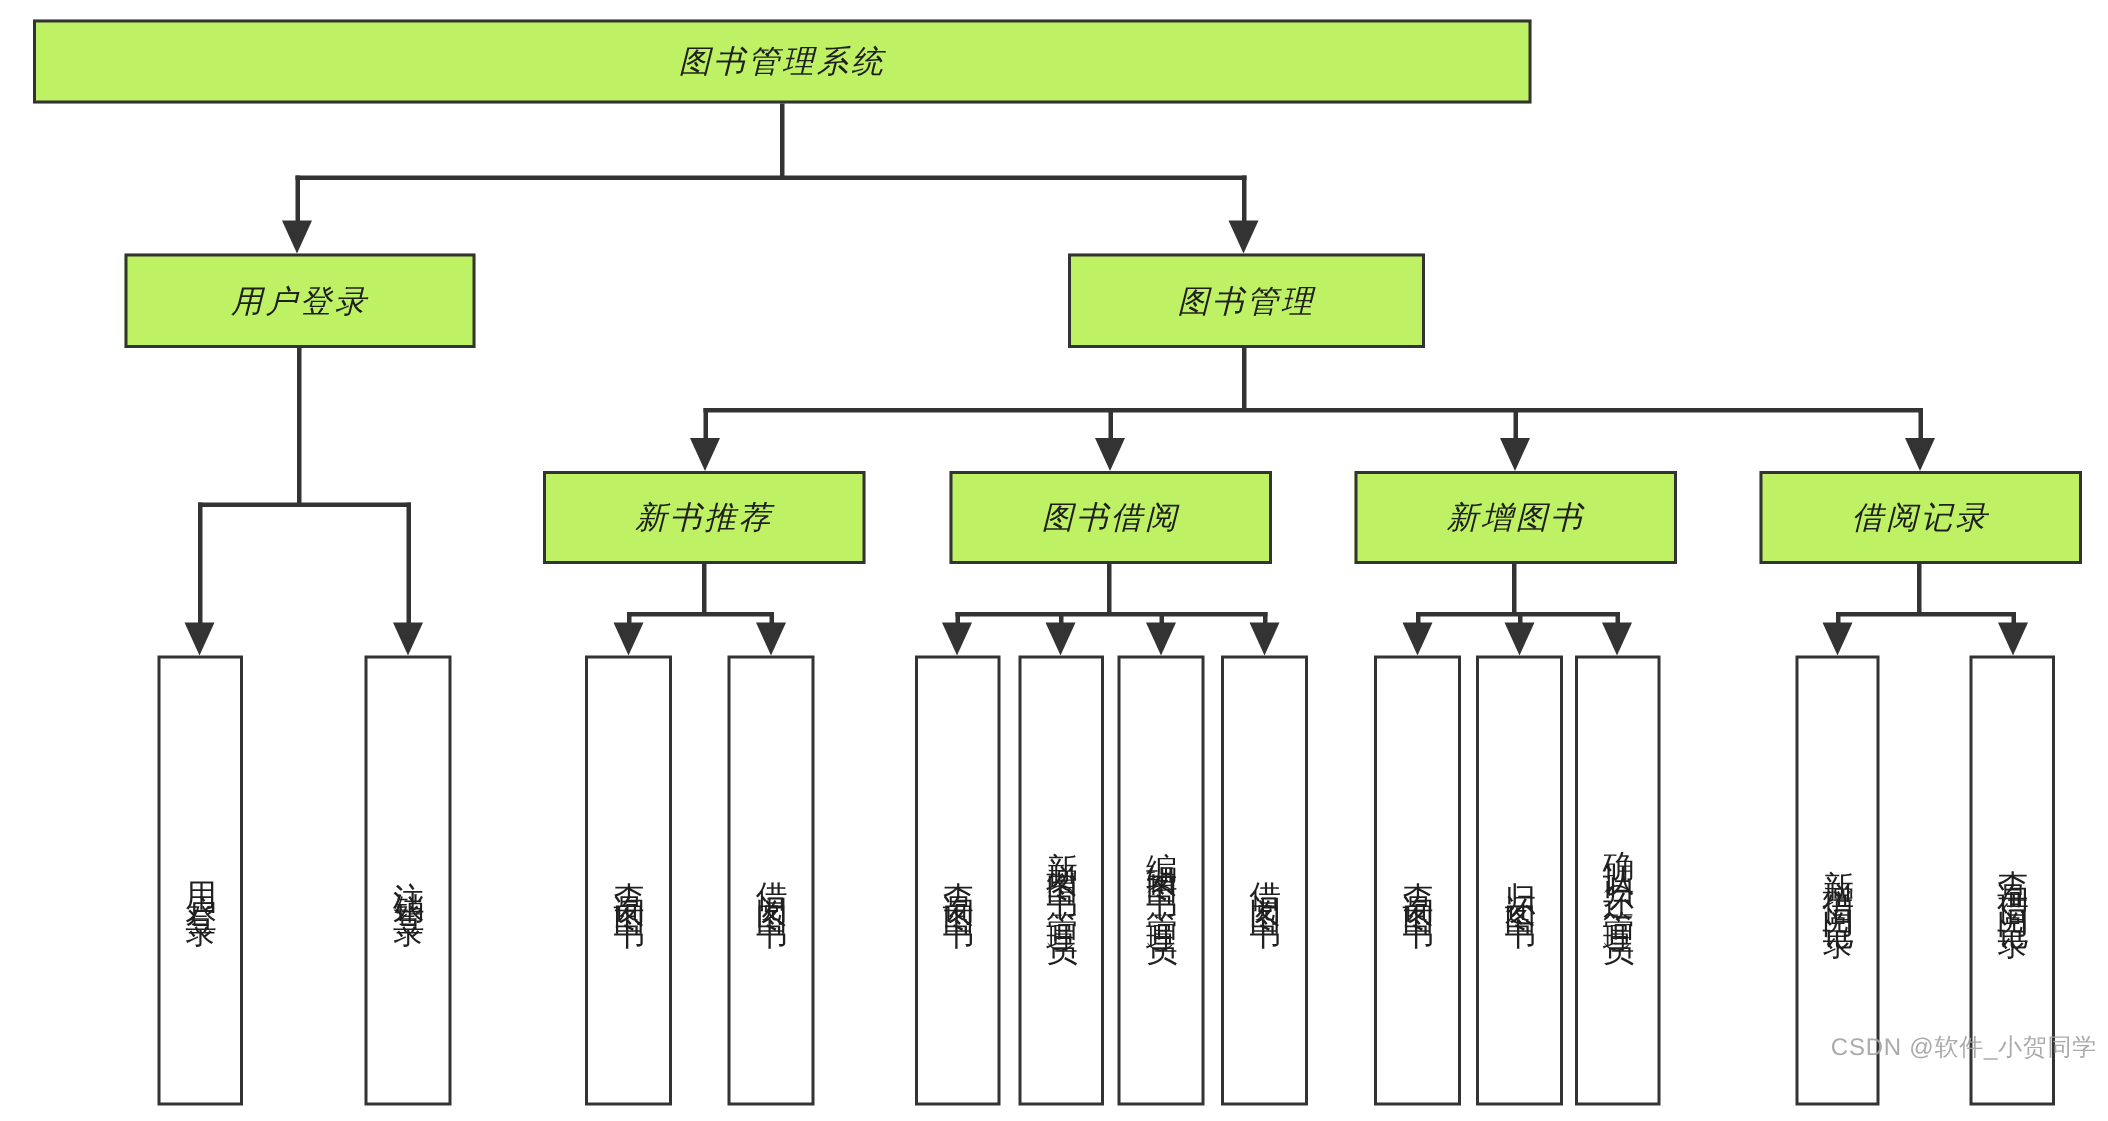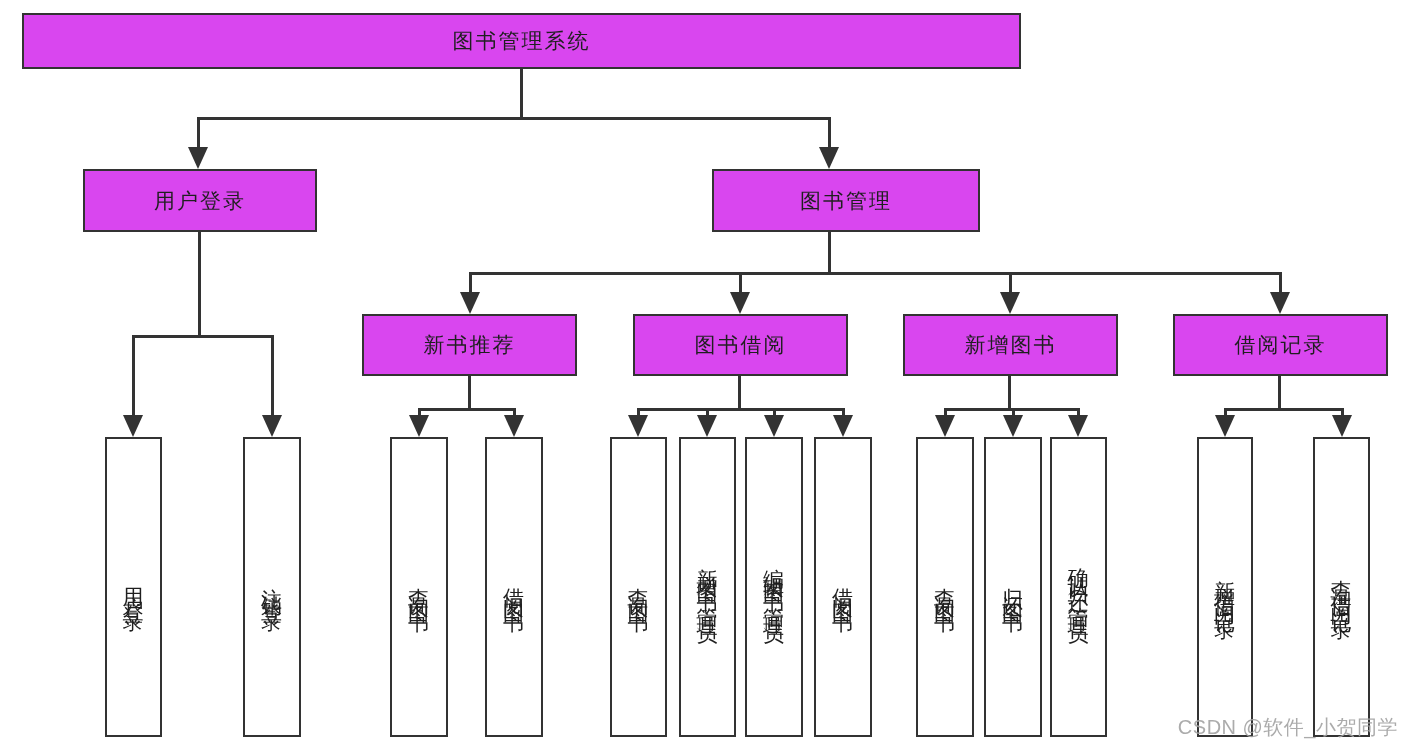--- a/index.html
+++ b/index.html
@@ -9,28 +9,29 @@
     height: 747px;
     background: #ffffff;
     overflow: hidden;
     font-family: "Liberation Sans", sans-serif;
     color: #1f1f1f;
   }
   
   .box {
     position: absolute;
     box-sizing: border-box;
-    background: #d946ef;
+    background: #bef264;
     border: 2px solid #333333;
     display: flex;
     align-items: center;
     justify-content: center;
     font-size: 21px;
     letter-spacing: 2px;
     white-space: nowrap;
+    font-style: italic;
   }
   
   .leaf {
     position: absolute;
     box-sizing: border-box;
     background: #ffffff;
     border: 2px solid #333333;
     top: 437px;
     height: 300px;
     display: flex;
@@ -53,44 +54,44 @@
   .ar {
     position: absolute;
     width: 0;
     height: 0;
     border-left: 10px solid transparent;
     border-right: 10px solid transparent;
     border-top: 22px solid #333333;
   }
   .watermark {
     position: absolute;
-    top: 714px;
+    top: 688px;
     right: 7px;
-    font-size: 20px;
+    font-size: 16px;
     letter-spacing: 0.5px;
     color: rgba(164,164,164,0.92);
     white-space: nowrap;
   }
 </style>
 </head>
 <body>
 
 <div id="stage">
 
   <div class="box" style="left:22px; top:13px; width:999px; height:56px;">图书管理系统</div>
 
   <div class="vl" style="left:520px; top:69px; height:49px;"></div>
   <div class="hl" style="left:197px; top:117px; width:634px;"></div>
   <div class="vl" style="left:197px; top:117px; height:34px;"></div>
   <div class="vl" style="left:828px; top:117px; height:34px;"></div>
   <div class="ar" style="left:188px; top:147px;"></div>
   <div class="ar" style="left:819px; top:147px;"></div>
 
   <div class="box" style="left:83px; top:169px; width:234px; height:63px;">用户登录</div>
-  <div class="box" style="left:712px; top:169px; width:268px; height:63px;">图书管理</div>
+  <div class="box" style="left:712px; top:169px; width:238px; height:63px;">图书管理</div>
 
   <div class="vl" style="left:198px; top:232px; height:104px;"></div>
   <div class="hl" style="left:132px; top:335px; width:142px;"></div>
   <div class="vl" style="left:132px; top:335px; height:85px;"></div>
   <div class="vl" style="left:271px; top:335px; height:85px;"></div>
   <div class="ar" style="left:123px; top:415px;"></div>
   <div class="ar" style="left:262px; top:415px;"></div>
 
   <div class="vl" style="left:828px; top:232px; height:41px;"></div>
   <div class="hl" style="left:469px; top:272px; width:812px;"></div>

